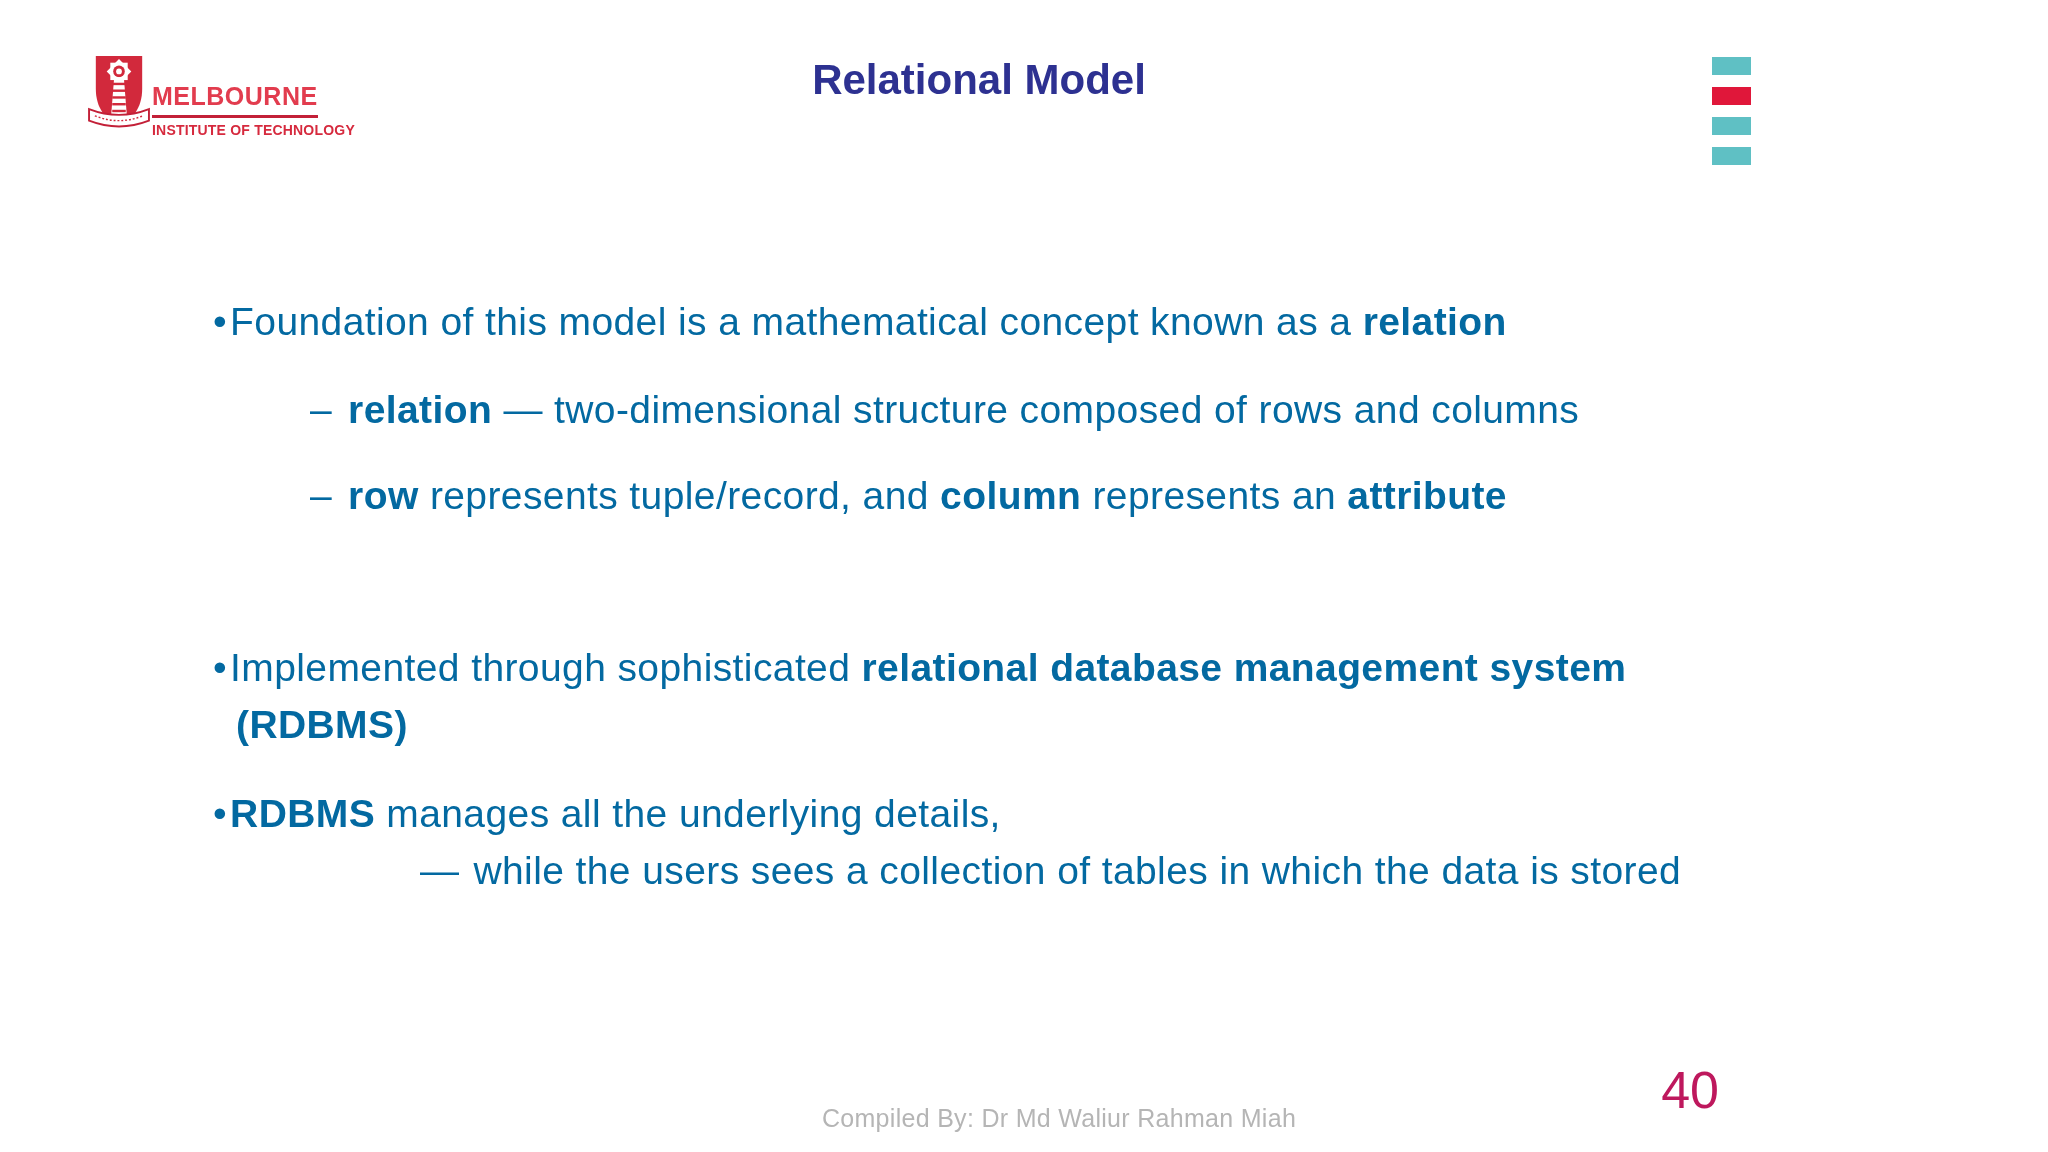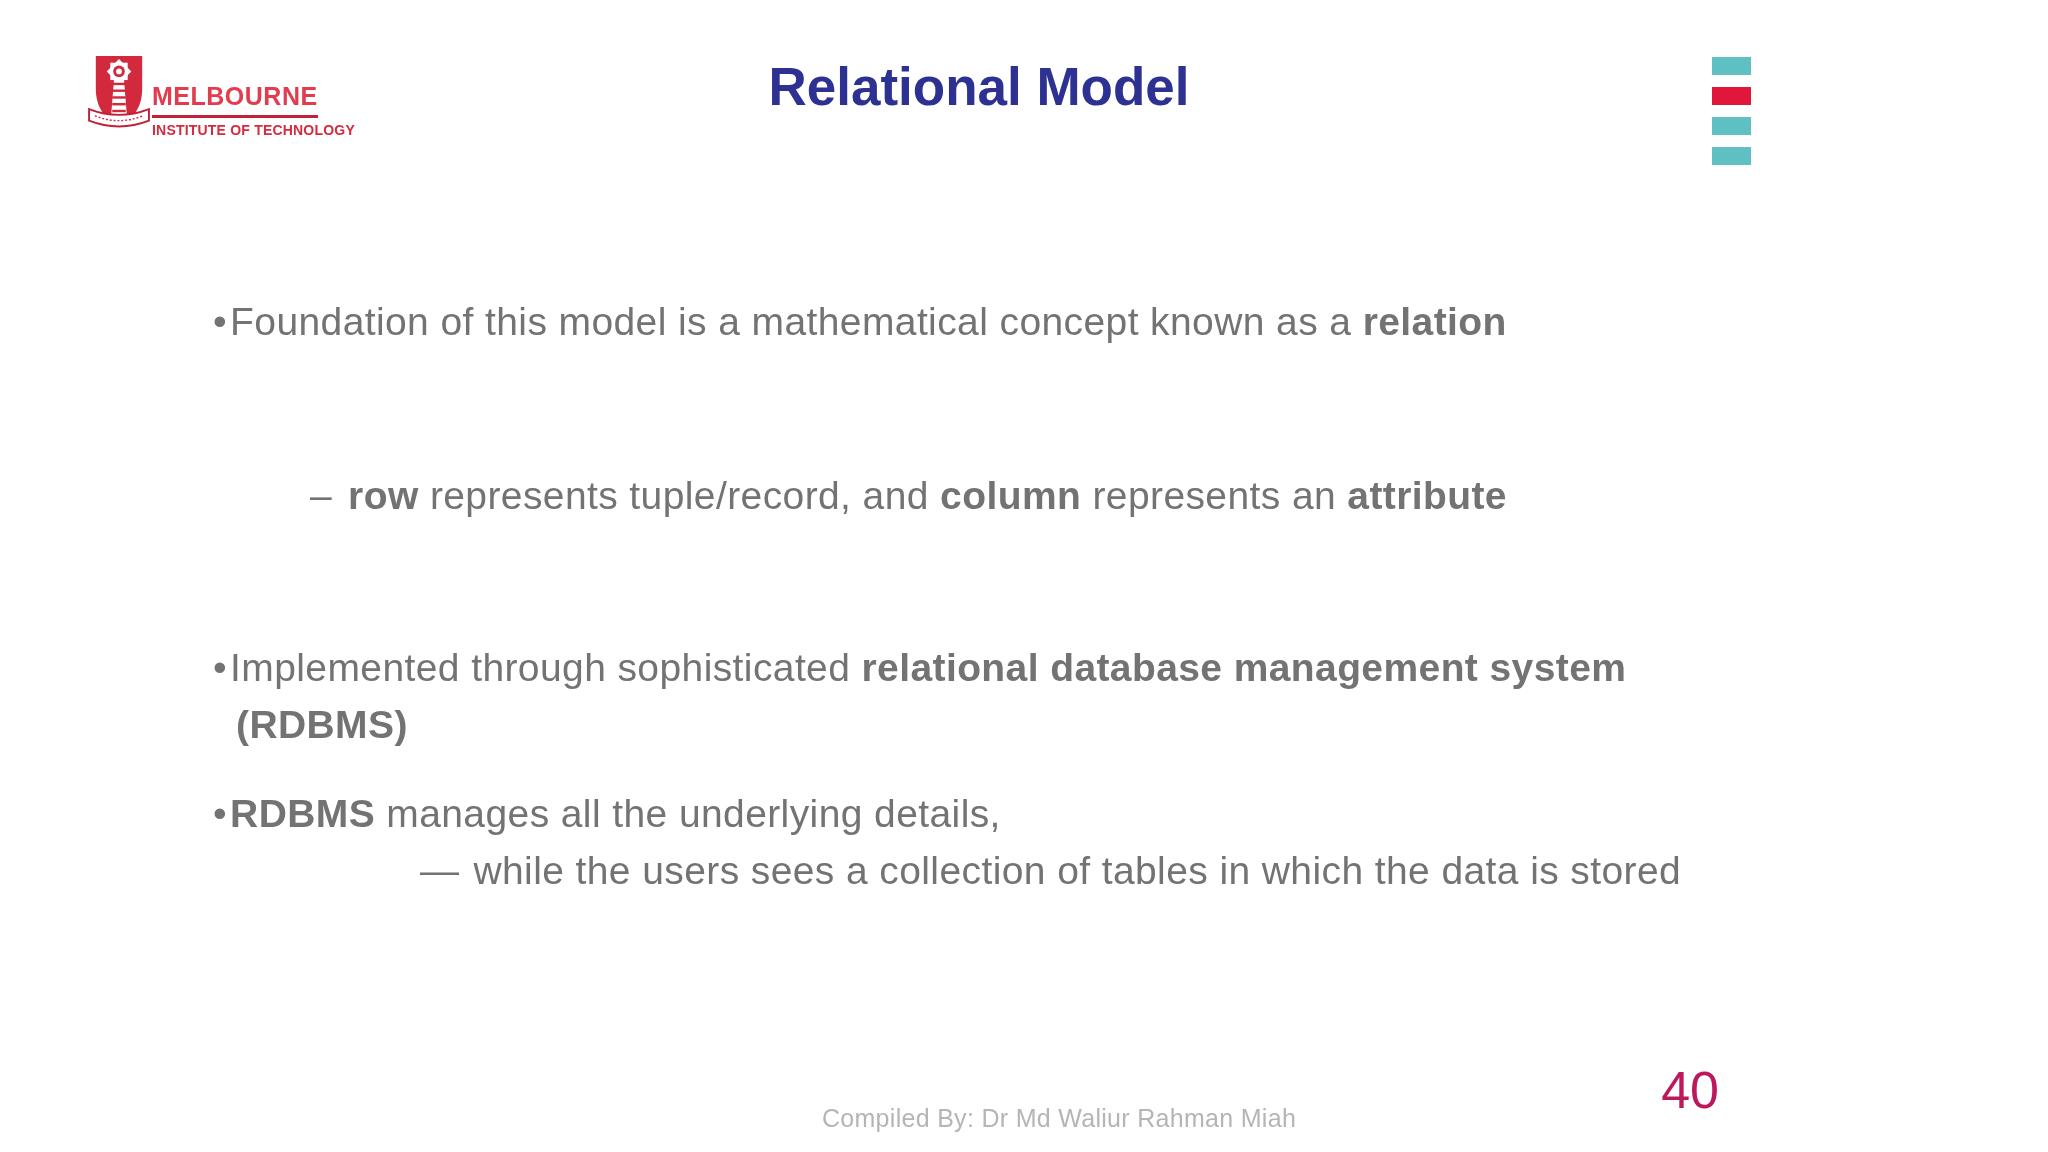--- a/index.html
+++ b/index.html
@@ -2,21 +2,21 @@
 <html><head>
 <meta charset="utf-8">
 <style>
   html,body{margin:0;padding:0;background:#ffffff;}
   body{width:2048px;height:1152px;overflow:hidden;font-family:"Liberation Sans",sans-serif;}
   .slide{position:relative;width:1751px;height:1152px;background:#ffffff;}
 
   
   .slide-title{
     position:absolute;top:56px;left:0;width:1958px;
-    text-align:center;font-size:53px;font-weight:700;
+    text-align:center;font-size:42px;font-weight:700;
     color:#2d3191;letter-spacing:0px;
   }
 
   .logo{position:absolute;left:88px;top:54px;display:flex;align-items:flex-start;}
   .logo-shield{flex:0 0 auto;}
   .logo-text{position:absolute;left:64px;top:28px;width:180px;}
   .logo-wordmark{
     display:inline-block;font-size:25px;font-weight:700;color:#e23c4e;
     letter-spacing:0.5px;border-bottom:3px solid #c32038;padding-bottom:4px;
   }
@@ -24,21 +24,21 @@
     margin-top:4px;font-size:14px;font-weight:700;color:#d62a3e;
     letter-spacing:0.2px;white-space:nowrap;
   }
 
   .decor-bars{position:absolute;top:57px;right:0;display:flex;flex-direction:column;gap:12px;}
   .decor-bar{width:39px;height:18px;}
 
   
   .line{
     position:absolute;white-space:nowrap;
-    font-size:39px;color:#737373;letter-spacing:0.4px;
+    font-size:39px;color:#0369a1;letter-spacing:0.4px;
   }
   .line .b{font-weight:700;}
   .mk-main{margin-right:3px;}
   .mk-sub{margin-right:16px;}
   .mk-dash{margin-right:14px;}
 
   
   .footer-copyright{
     position:absolute;left:36px;top:1104px;
     font-size:20px;color:#bcbcbc;letter-spacing:0.3px;
@@ -89,20 +89,23 @@
     <div class="decor-bar" style="background-color: rgb(95, 192, 196);"></div>
     <div class="decor-bar" style="background-color: rgb(224, 23, 58);"></div>
     <div class="decor-bar" style="background-color: rgb(95, 192, 196);"></div>
     <div class="decor-bar" style="background-color: rgb(95, 192, 196);"></div>
   </div>
 
   <div class="line" style="left:213px;top:300px">
     <span class="mk-main">•</span><span>Foundation of this model is a mathematical concept known as a </span><span class="b">relation</span>
   </div>
 
+  <div class="line" style="left:310px;top:388px">
+    <span class="mk-sub">–</span><span class="b">relation</span><span> — two-dimensional structure composed of rows and columns</span>
+  </div>
 
   <div class="line" style="left:310px;top:474px">
     <span class="mk-sub">–</span><span class="b">row</span><span> represents tuple/record, and </span><span class="b">column</span><span> represents an </span><span class="b">attribute</span>
   </div>
 
   <div class="line" style="left:213px;top:646px">
     <span class="mk-main">•</span><span>Implemented through sophisticated </span><span class="b">relational database management system</span>
   </div>
 
   <div class="line" style="left:236px;top:703px">

